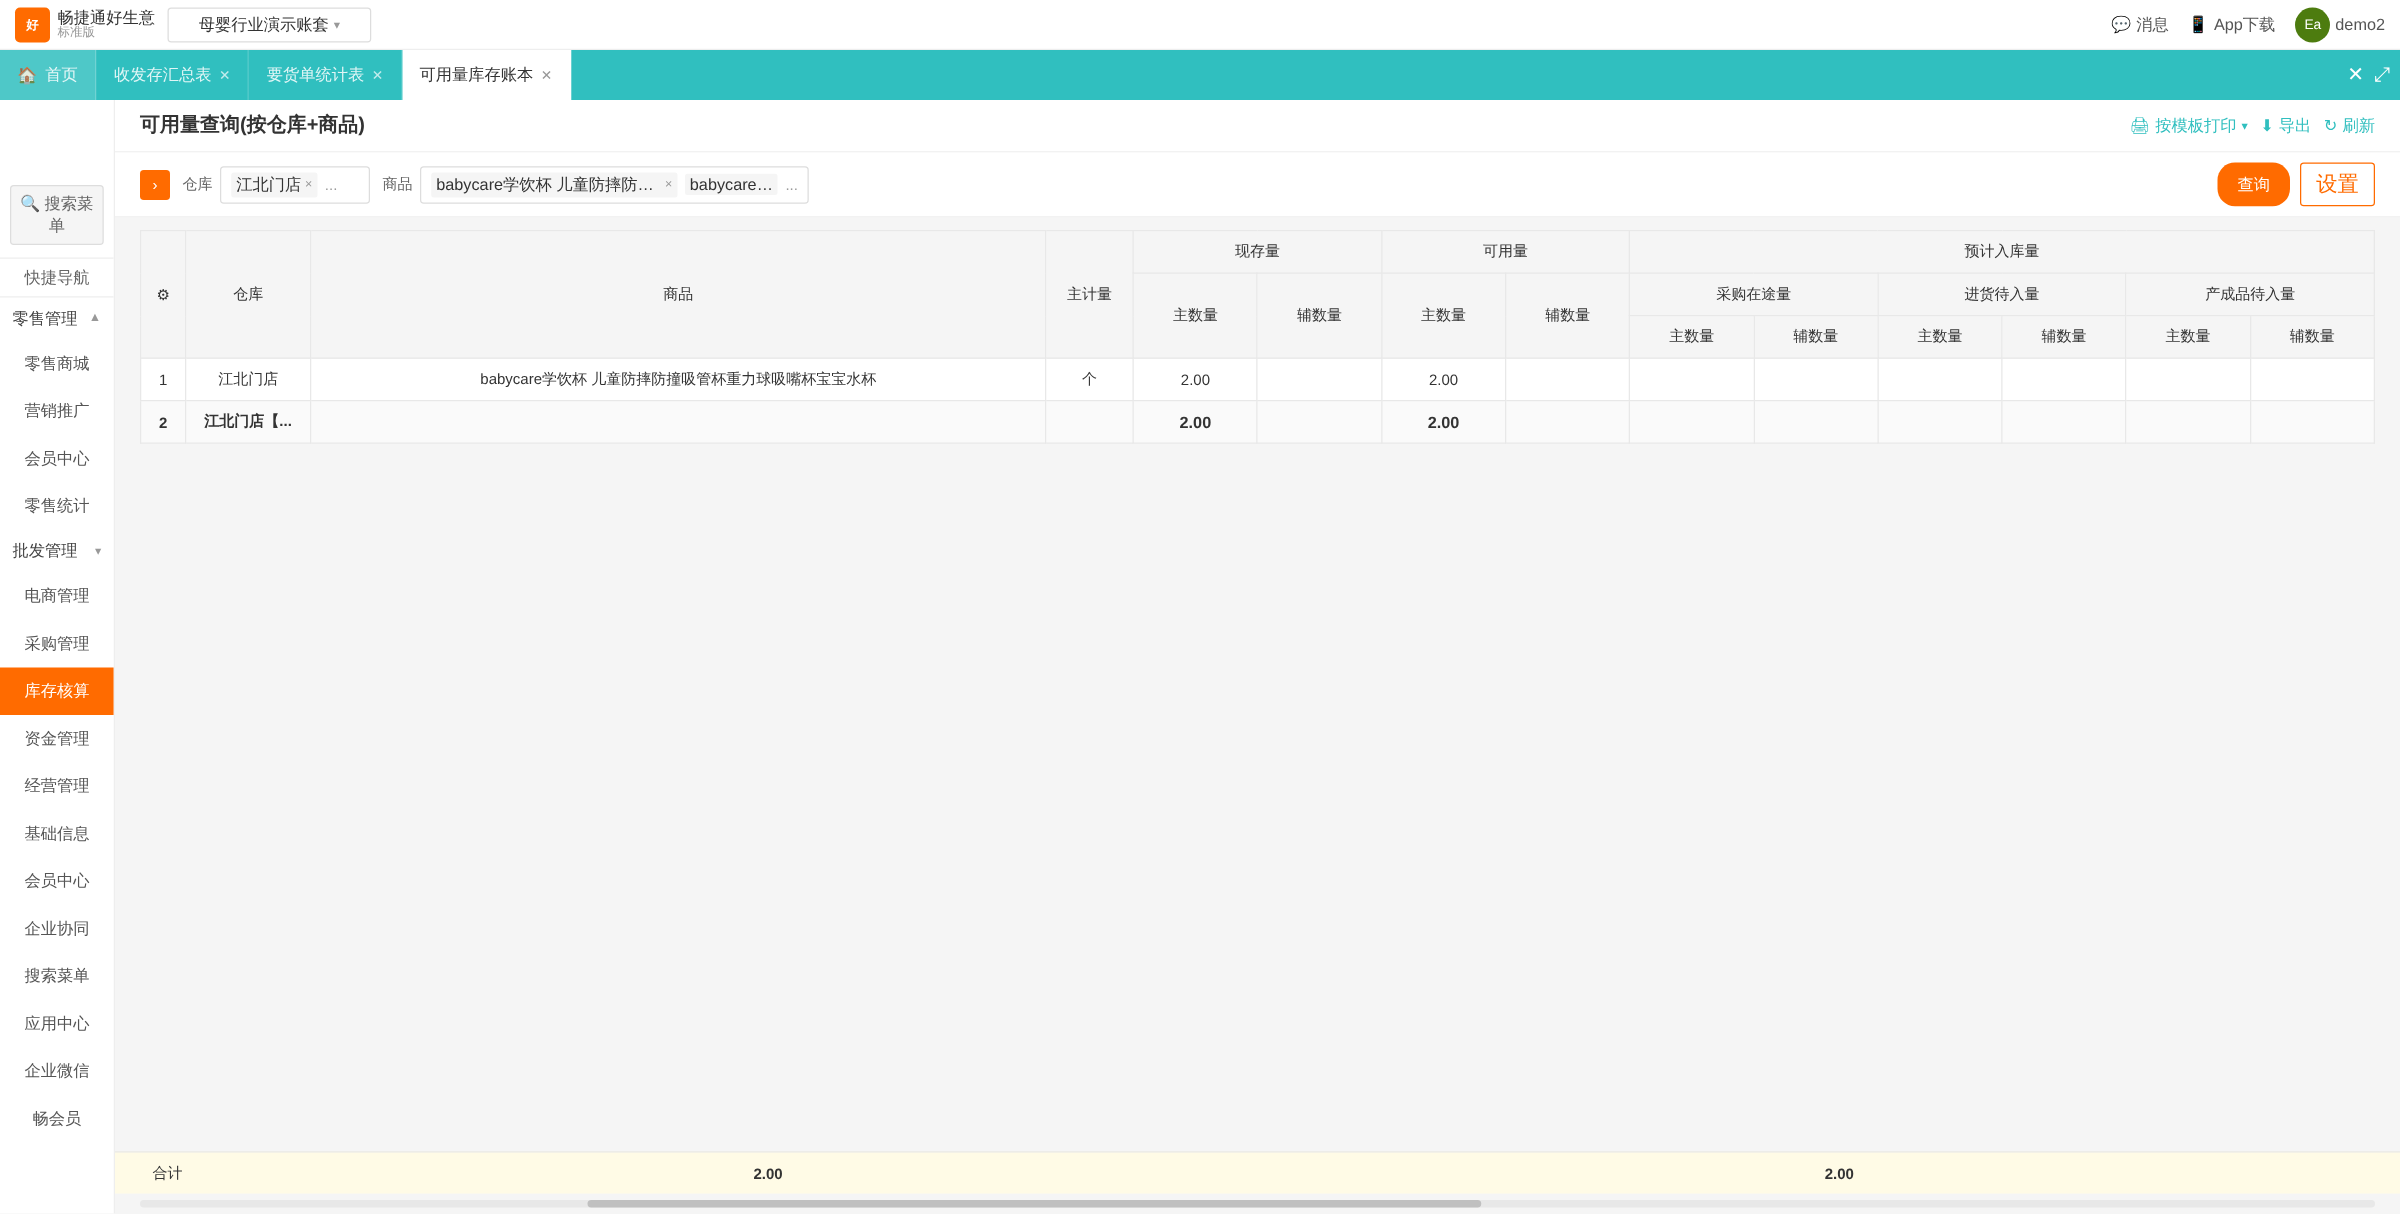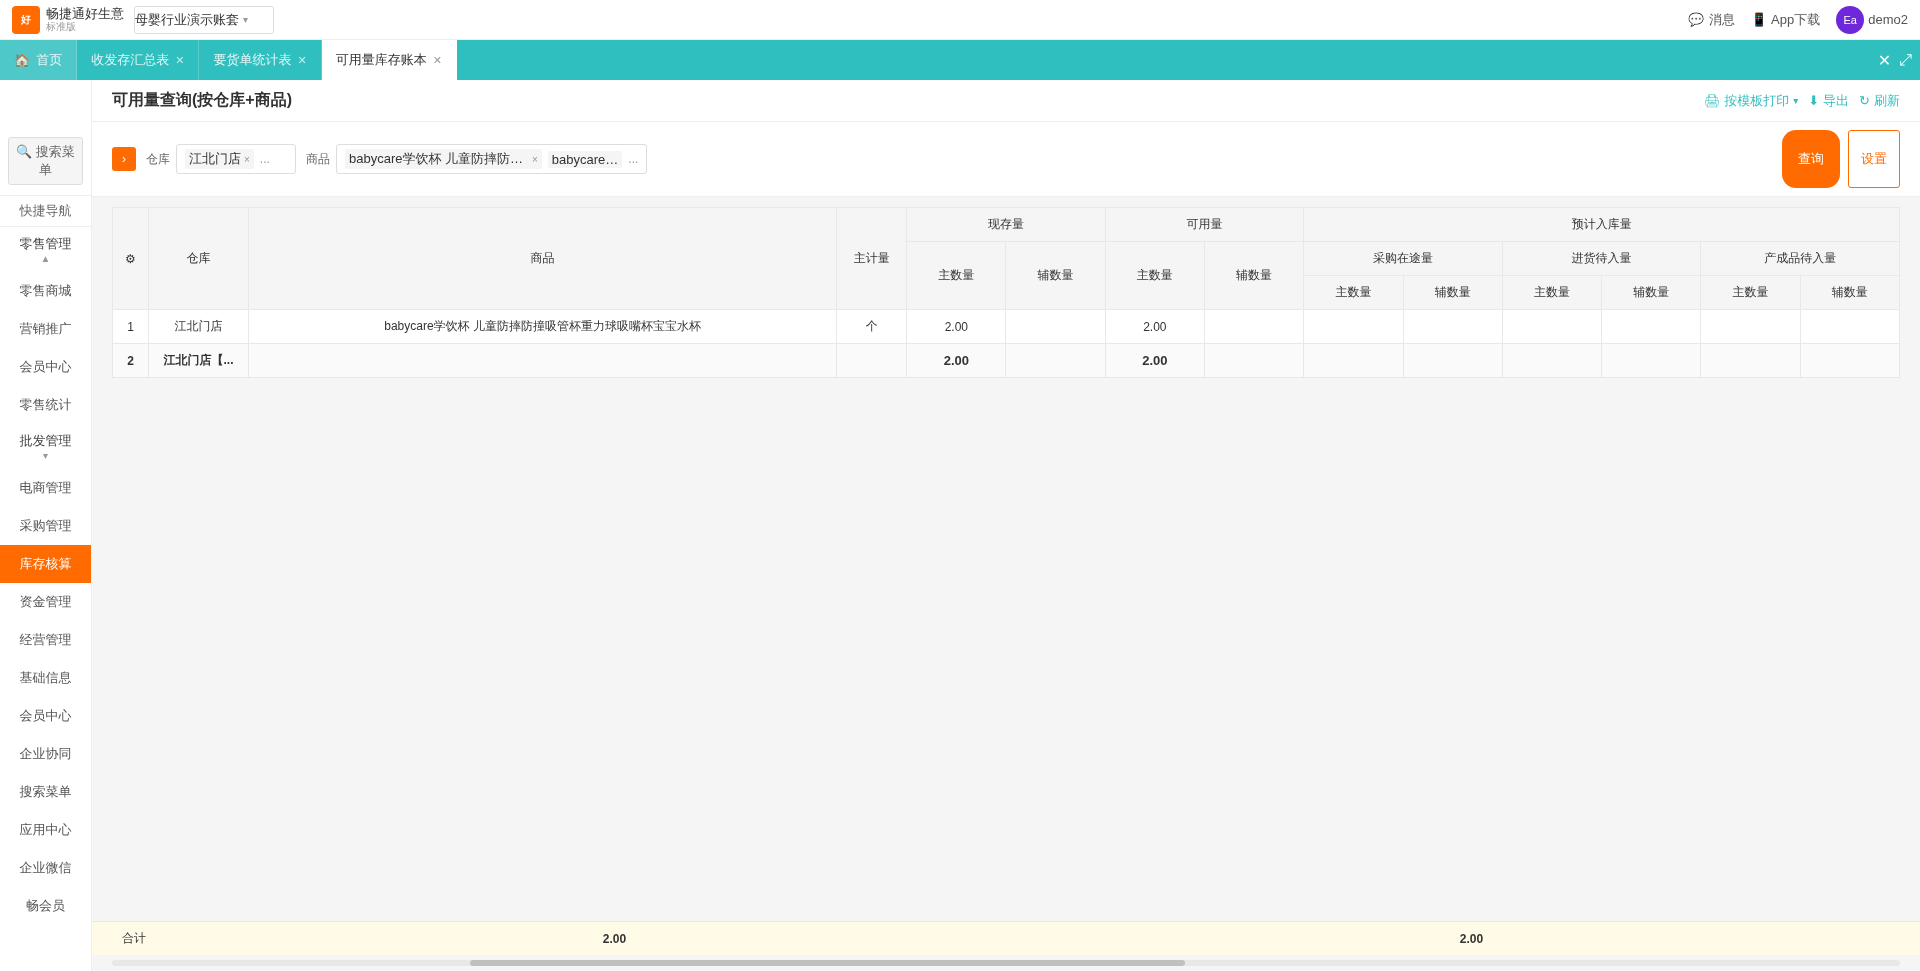--- a/index.html
+++ b/index.html
@@ -13,24 +13,24 @@
       align-items: center;
       justify-content: space-between;
       padding: 0 12px;
       border-bottom: 1px solid #eee;
       flex-shrink: 0;
     }
     .top-bar-left { display: flex; align-items: center; gap: 10px; }
     .logo-area { display: flex; align-items: center; gap: 6px; }
     .logo-icon { width: 28px; height: 28px; background: #ff6b00; border-radius: 4px; display: flex; align-items: center; justify-content: center; color: white; font-size: 10px; font-weight: bold; }
     .logo-text { font-size: 11px; color: #333; line-height: 1.2; }
-    .industry-select { display: flex; align-items: center; gap: 4px; padding: 4px 0; border: 1px solid #ddd; border-radius: 3px; cursor: pointer; color: #333; font-size: 12px; background: #fff; min-width: 140px; }
+    .industry-select { display: flex; align-items: center; gap: 4px; padding: 4px 24px; border: 1px solid #ddd; border-radius: 3px; cursor: pointer; color: #333; font-size: 12px; background: #fff; min-width: 140px; }
     .top-bar-right { display: flex; align-items: center; gap: 16px; }
     .top-btn { display: flex; align-items: center; gap: 4px; color: #555; cursor: pointer; font-size: 12px; }
-    .user-avatar { width: 28px; height: 28px; border-radius: 50%; background: #6d28d9; display: flex; align-items: center; justify-content: center; color: white; font-size: 11px; }
+    .user-avatar { width: 28px; height: 28px; border-radius: 50%; background: #4d7c0f; display: flex; align-items: center; justify-content: center; color: white; font-size: 11px; }
 
     
     .tab-nav {
       height: 40px;
       background: #30bfbf;
       display: flex;
       align-items: stretch;
       flex-shrink: 0;
     }
     .tab-item {
@@ -79,21 +79,20 @@
     }
     .sidebar-item.active { background: #ff6b00; color: white; }
     .sidebar-item.section-header {
       display: flex;
       align-items: center;
       justify-content: space-between;
       padding: 8px 10px;
       font-size: 12px;
       color: #444;
       cursor: pointer;
-      flex-direction: column;
     }
     .sidebar-item.section-header .arrow { font-size: 10px; color: #999; }
 
     
     .content-area { flex: 1; overflow: hidden; display: flex; flex-direction: column; padding: 0; }
 
     
     .page-header {
       background: #fff;
       padding: 10px 20px;
@@ -163,23 +162,23 @@
       border-radius: 14px;
       padding: 5px 16px;
       cursor: pointer;
       font-size: 13px;
     }
     .btn-settings {
       background: #fff;
       color: #ff6b00;
       border: 1px solid #ff6b00;
       border-radius: 3px;
-      padding: 19px 12px;
-      cursor: pointer;
-      font-size: 13px;
+      padding: 5px 12px;
+      cursor: pointer;
+      font-size: 17px;
     }
 
     
     .table-area { flex: 1; overflow: auto; padding: 10px 20px; display: flex; flex-direction: column; }
     .data-table {
       width: 100%;
       border-collapse: collapse;
       background: #fff;
       border: 1px solid #e8e8e8;
     }

